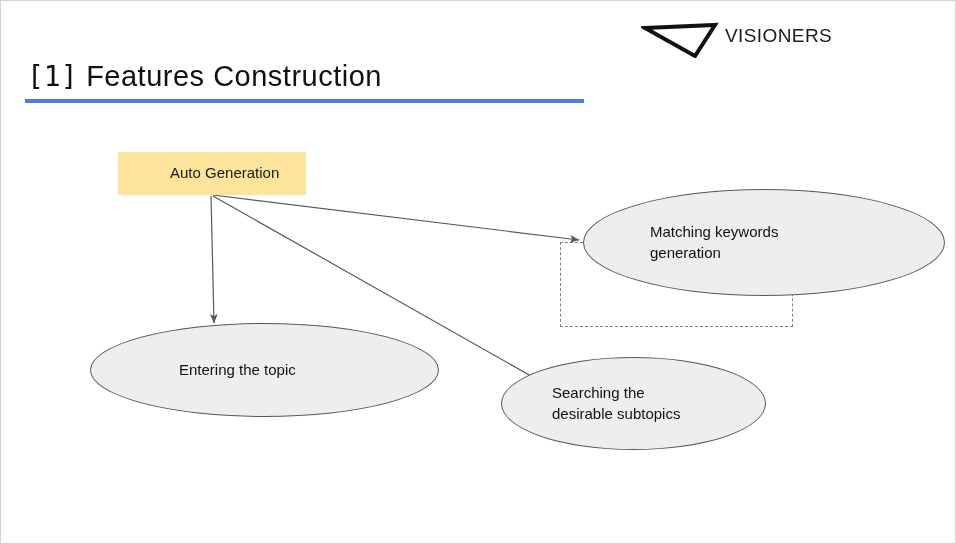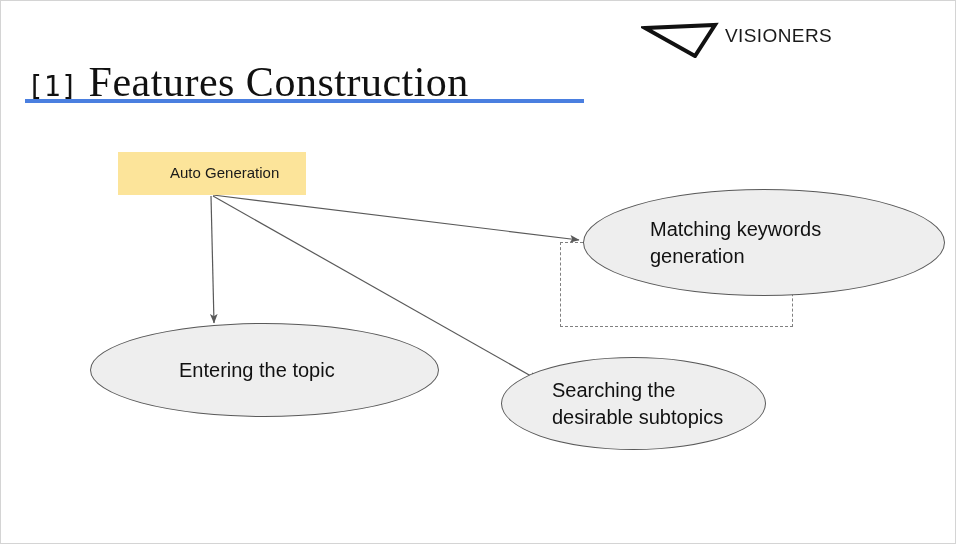--- a/index.html
+++ b/index.html
@@ -53,22 +53,22 @@
     color: #111111;
     letter-spacing: 0.5px;
     white-space: nowrap;
   }
   #title .tnum {
     font-family: "DejaVu Sans Mono", monospace;
     font-size: 28px;
     letter-spacing: 0;
   }
   #title .ttext {
-    font-family: Liberation Serif, serif;
-    font-size: 42px;
+    font-family: Liberation Sans, sans-serif;
+    font-size: 29px;
     text-align: right;
   }
   #title-rule {
     position: absolute;
     left: 24px;
     top: 98px;
     width: 559px;
     height: 4px;
     background: #4a7fe0;
   }
@@ -107,21 +107,21 @@
     font-size: 15px;
     color: #1a1a1a;
   }
   .node-ellipse {
     background: #eeeeee;
     border: 1px solid #595959;
     border-radius: 50%;
   }
   .node-label {
     font-family: "Liberation Sans", sans-serif;
-    font-size: 20px;
+    font-size: 15px;
     line-height: 1.35;
     color: #111111;
     white-space: pre-line;
   }
 
   #node-entering { left: 89px;  top: 322px; width: 349px; height: 94px; }
   #node-entering .node-label { padding-left: 88px; }
 
   #node-matching { left: 582px; top: 188px; width: 362px; height: 107px; }
   #node-matching .node-label { padding-left: 66px; }

